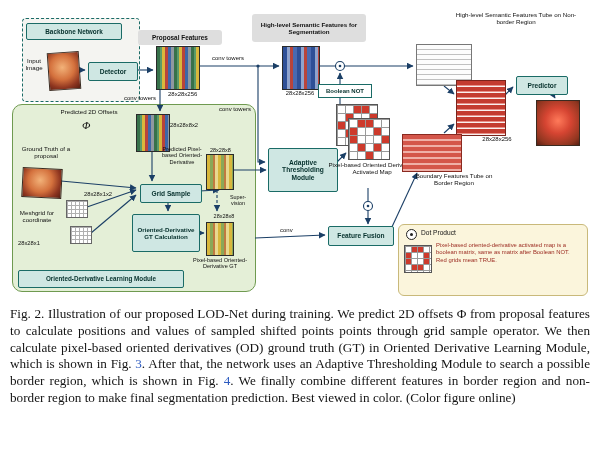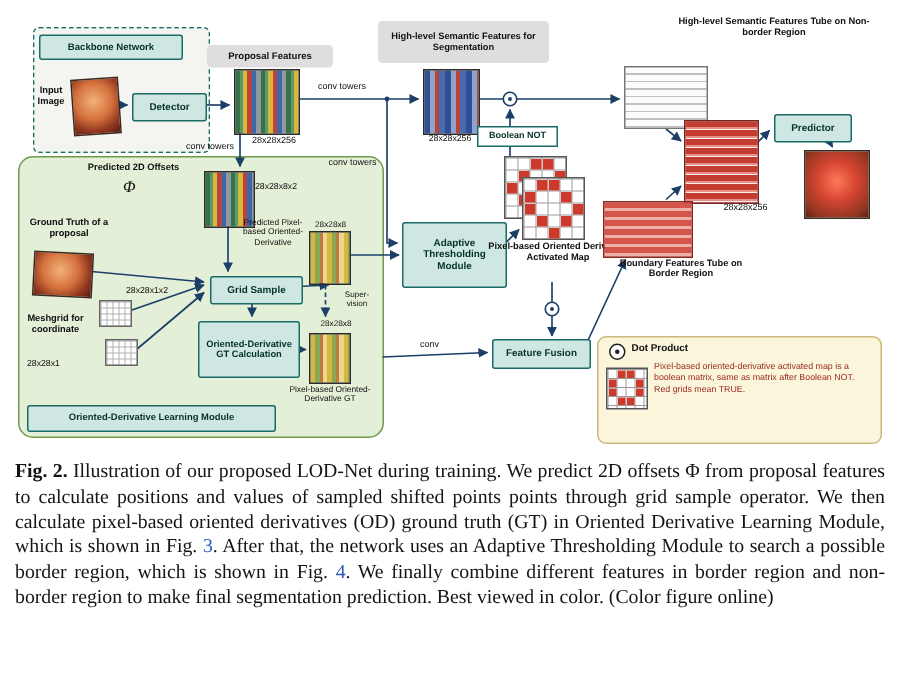--- a/index.html
+++ b/index.html
@@ -1,20 +1,20 @@
 <!DOCTYPE html>
 <html><head>
 <meta charset="utf-8">
 <style>
   body{margin:0;background:#fff}
   .page{position:relative;width:600px;height:458px;background:#fff;font-family:"Liberation Sans","DejaVu Sans",sans-serif;overflow:hidden}
   .lbl{position:absolute;color:#101010;line-height:1.12}
   .c{text-align:center}
   .r{text-align:right}
-  .b{font-weight:bold}
+  .b{font-weight:normal}
   .teal{position:absolute;background:#cfe7e3;border:1px solid #1a6b66;border-radius:2px;color:#05302c;font-weight:bold;display:flex;align-items:center;justify-content:center;text-align:center;line-height:1.15;padding:1px}
   .gray{position:absolute;background:#dedede;border-radius:3px;color:#111;font-weight:bold;display:flex;align-items:center;justify-content:center;text-align:center;line-height:1.15;padding:1px}
   .whitebox{position:absolute;background:#fff;border:1px solid #1a6b66;color:#05302c;font-weight:bold;display:flex;align-items:center;justify-content:center;z-index:3}
   .bgbox{position:absolute}
   .backbonebox{border:1.5px dashed #1a6b66;background:#f4f4f1;border-radius:4px}
   .greenbox{background:#e4efd7;border:1.5px solid #6f9a50;border-radius:10px}
   .legendbox{background:#fbf5dc;border:1px solid #c9b97a;border-radius:6px}
   .stack{position:absolute;border:1px solid #2a2a2a;z-index:3}
   .fa{background:repeating-linear-gradient(90deg,#37714a 0 3px,#5a9a68 3px 5px,#d8b73c 5px 8px,#b8443a 8px 11px,#3c67a8 11px 14px,#9098a0 14px 17px)}
   .fb{background:repeating-linear-gradient(90deg,#2e4f96 0 4px,#8fa3cc 4px 7px,#b8443a 7px 10px,#4a6ab0 10px 14px)}

